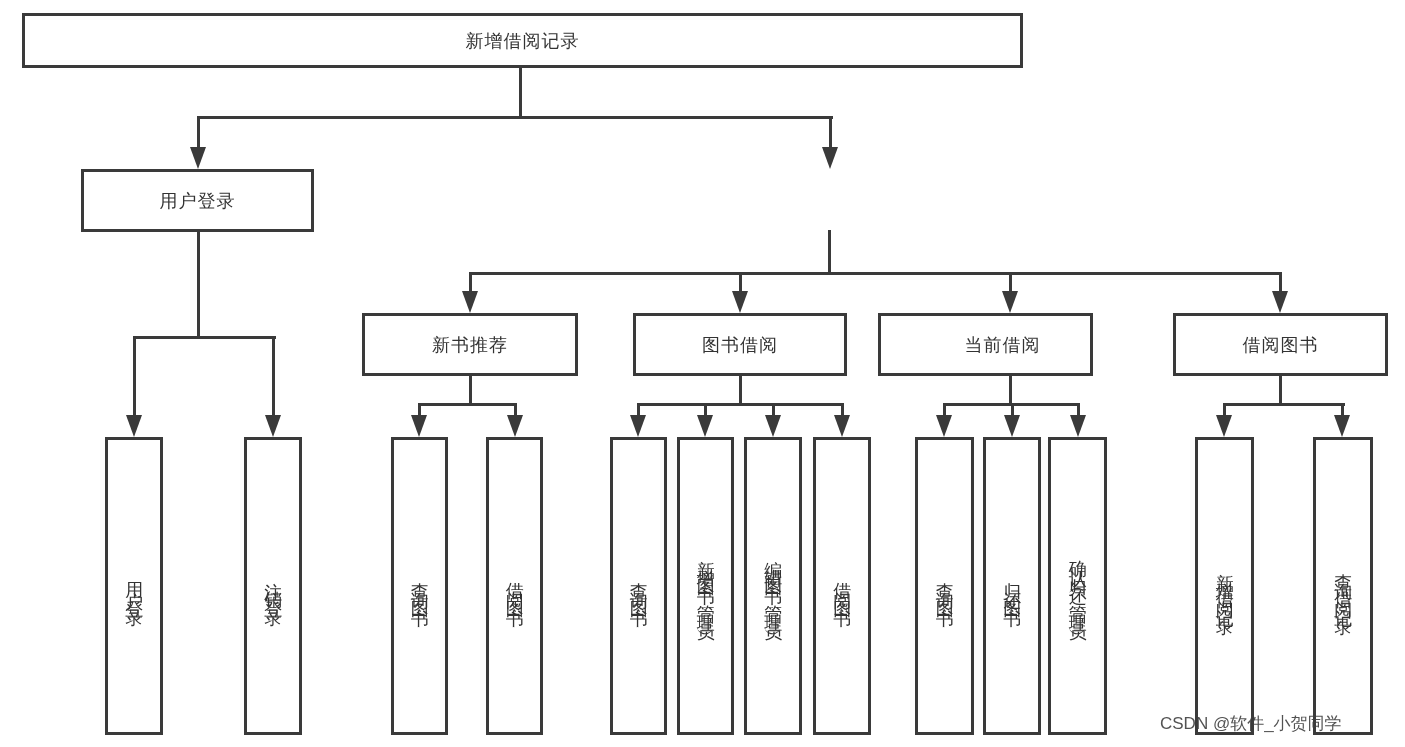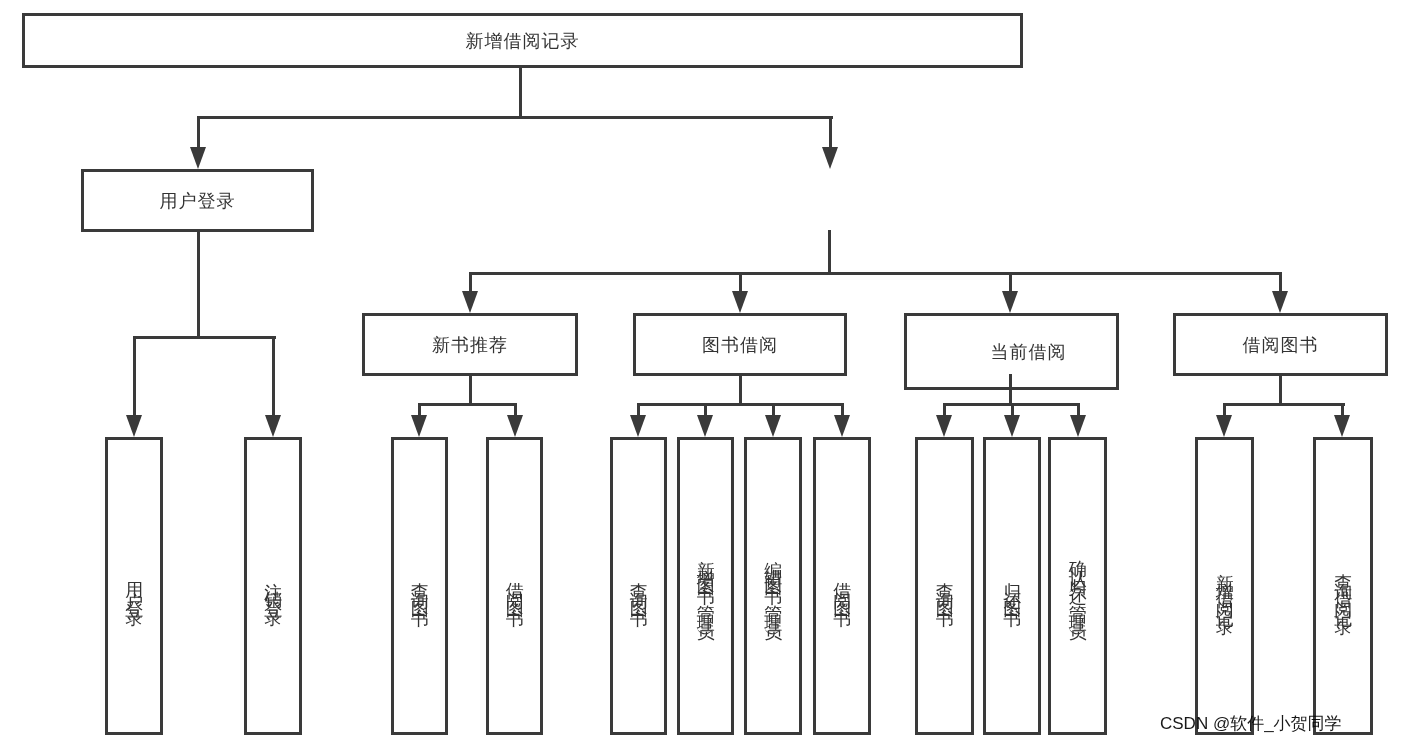--- a/index.html
+++ b/index.html
@@ -18,21 +18,21 @@
     letter-spacing:9px;line-height:1.15;white-space:normal;
   }
   .ln{position:absolute;background:#3a3a3a;}
   .arr{
     position:absolute;width:0;height:0;
     border-left:8px solid transparent;border-right:8px solid transparent;
     border-top:22px solid #3a3a3a;
   }
   #watermark{
     position:absolute;left:1160px;top:712px;width:240px;
-    font-size:17px;color:#000000;opacity:.9;z-index:50;white-space:nowrap;
+    font-size:17px;color:#404040;opacity:.9;z-index:50;white-space:nowrap;
   }
 </style>
 </head>
 <body>
 
 <div id="stage">
 
   <div class="bx" style="left:22px;top:13px;width:1001px;height:55px;">
     <span>新增借阅记录</span>
   </div>
@@ -43,21 +43,21 @@
 
 
   <div class="bx" style="left:633px;top:313px;width:214px;height:63px;">
     <span>图书借阅</span>
   </div>
 
   <div class="bx" style="left:362px;top:313px;width:216px;height:63px;">
     <span>新书推荐</span>
   </div>
 
-  <div class="bx" style="left:904px;top:313px;width:215px;height:77px;padding-left:34px;">
+  <div class="bx" style="left:878px;top:313px;width:215px;height:63px;padding-left:34px;">
     <span>当前借阅</span>
   </div>
 
   <div class="bx" style="left:1173px;top:313px;width:215px;height:63px;">
     <span>借阅图书</span>
   </div>
 
   <div class="bx leaf" style="left:105px;width:58px;">
     <span class="vlabel">用户登录</span>
   </div>

